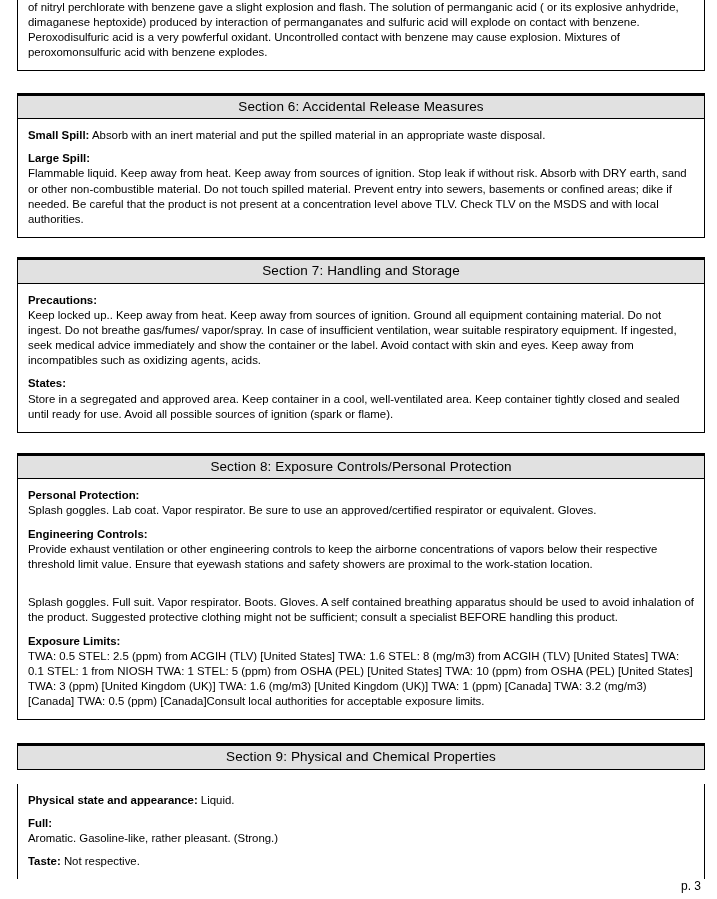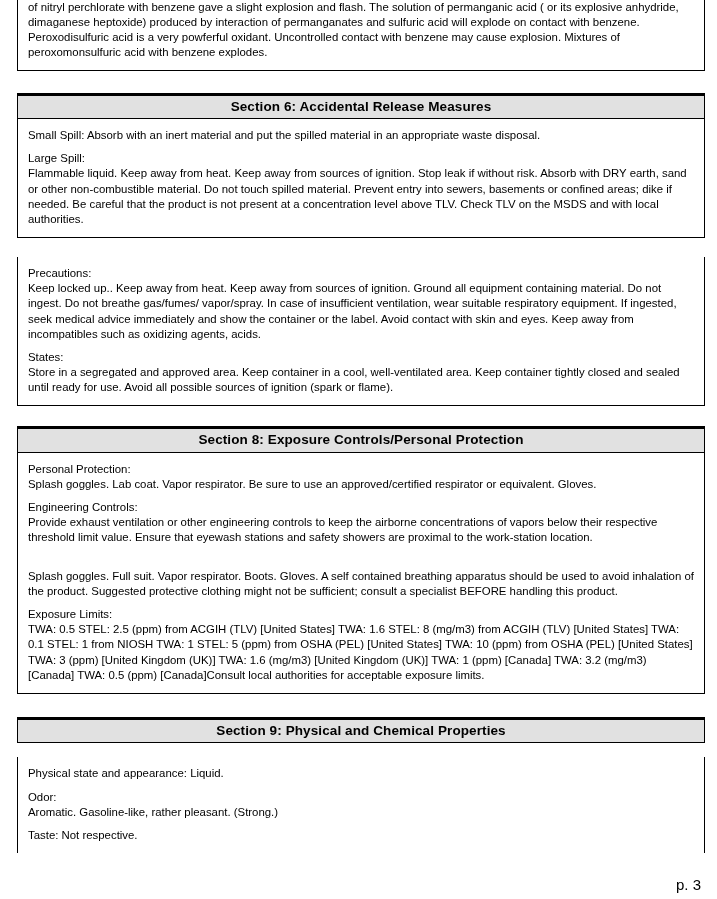--- a/index.html
+++ b/index.html
@@ -39,21 +39,21 @@
     padding: 0px 10px 9px 10px;
   }
 
   
   .sec-header {
     border: 1px solid #000;
     border-top: 3px solid #000;
     background: #e1e1e1;
     box-sizing: border-box;
     text-align: center;
-    font-weight: bold;
+    font-weight: normal;
     font-size: 13.5px;
     line-height: 1.0;
     padding: 4px 4px 5px 4px;
     letter-spacing: 0.1px;
   }
 
   
   .sec-body {
     border: 1px solid #000;
     border-top: 0;
@@ -71,35 +71,35 @@
     margin: 0;
     font-size: 11.4px;
     line-height: 1.33;
     text-align: left;
   }
   p.para + p.para {
     margin-top: 8px;
   }
 
   .lbl {
-    font-weight: normal;
+    font-weight: bold;
   }
 
   
   .sp-22 { height: 22px; }
   .sp-19 { height: 19px; }
   .sp-20 { height: 20px; }
   .sp-23 { height: 23px; }
 
   
   .page-footer {
     position: absolute;
     right: 11px;
     bottom: 7px;
-    font-size: 15px;
+    font-size: 12px;
     line-height: 1;
     text-align: center;
   }
 </style>
 </head>
 <body>
 
 <div class="page">
 
   <div class="section">
@@ -114,20 +114,21 @@
     <div class="sec-header">Section 6: Accidental Release Measures</div>
     <div class="sec-body">
       <p class="para"><span class="lbl">Small Spill:</span> <span>Absorb with an inert material and put the spilled material in an appropriate waste disposal.</span></p>
       <p class="para"><span class="lbl">Large Spill:</span><br><span>Flammable liquid. Keep away from heat. Keep away from sources of ignition. Stop leak if without risk. Absorb with DRY earth, sand or other non-combustible material. Do not touch spilled material. Prevent entry into sewers, basements or confined areas; dike if needed. Be careful that the product is not present at a concentration level above TLV. Check TLV on the MSDS and with local authorities.</span></p>
     </div>
   </div>
 
   <div class="sp-19"></div>
 
   <div class="section">
+    <div class="sec-header">Section 7: Handling and Storage</div>
     <div class="sec-body">
       <p class="para"><span class="lbl">Precautions:</span><br><span>Keep locked up.. Keep away from heat. Keep away from sources of ignition. Ground all equipment containing material. Do not ingest. Do not breathe gas/fumes/ vapor/spray. In case of insufficient ventilation, wear suitable respiratory equipment. If ingested, seek medical advice immediately and show the container or the label. Avoid contact with skin and eyes. Keep away from incompatibles such as oxidizing agents, acids.</span></p>
       <p class="para"><span class="lbl">States:</span><br><span>Store in a segregated and approved area. Keep container in a cool, well-ventilated area. Keep container tightly closed and sealed until ready for use. Avoid all possible sources of ignition (spark or flame).</span></p>
     </div>
   </div>
 
   <div class="sp-20"></div>
 
   <div class="section">
     <div class="sec-header">Section 8: Exposure Controls/Personal Protection</div>
@@ -138,20 +139,20 @@
       <p class="para"><span class="lbl">Exposure Limits:</span><br><span>TWA: 0.5 STEL: 2.5 (ppm) from ACGIH (TLV) [United States] TWA: 1.6 STEL: 8 (mg/m3) from ACGIH (TLV) [United States] TWA: 0.1 STEL: 1 from NIOSH TWA: 1 STEL: 5 (ppm) from OSHA (PEL) [United States] TWA: 10 (ppm) from OSHA (PEL) [United States] TWA: 3 (ppm) [United Kingdom (UK)] TWA: 1.6 (mg/m3) [United Kingdom (UK)] TWA: 1 (ppm) [Canada] TWA: 3.2 (mg/m3) [Canada] TWA: 0.5 (ppm) [Canada]Consult local authorities for acceptable exposure limits.</span></p>
     </div>
   </div>
 
   <div class="sp-23"></div>
 
   <div class="section">
     <div class="sec-header">Section 9: Physical and Chemical Properties</div>
     <div class="sec-body open-bottom">
       <p class="para"><span class="lbl">Physical state and appearance:</span> <span>Liquid.</span></p>
-      <p class="para"><span class="lbl">Odor:</span><br><span>Aromatic. Gasoline-like, rather pleasant. (Strong.)</span></p>
+      <p class="para"><span class="lbl">Full:</span><br><span>Aromatic. Gasoline-like, rather pleasant. (Strong.)</span></p>
       <p class="para"><span class="lbl">Taste:</span> <span>Not respective.</span></p>
     </div>
   </div>
 
   <div class="page-footer">p. 3</div>
 
 </div>
 
 </body></html>

